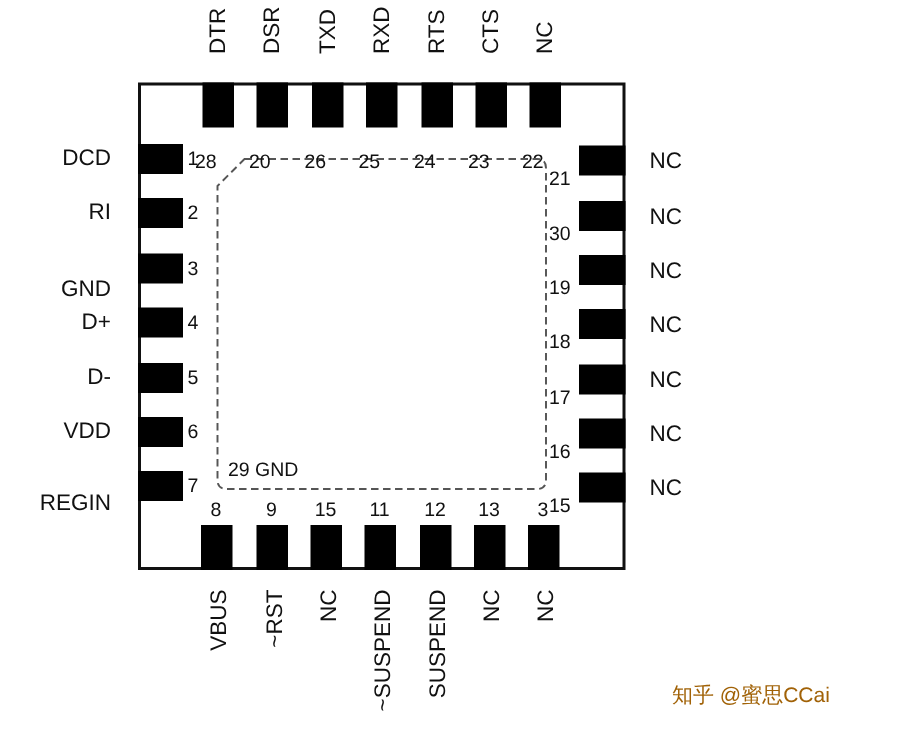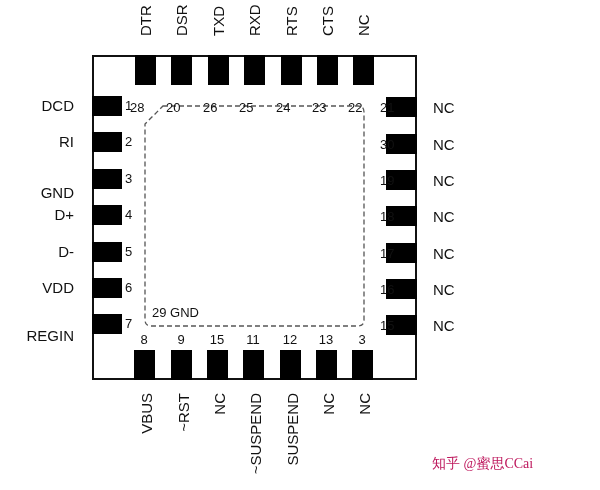--- a/index.html
+++ b/index.html
@@ -9,31 +9,31 @@
            border:2px solid #111; box-sizing:border-box; }
     .pin { position:absolute; background:#000; }
     .pin.top { width:21px; height:30px; top:55px; }
     .pin.bottom { width:21px; height:30px; top:350px; }
     .pin.left { width:30px; height:20px; left:92px; }
     .pin.right { width:31px; height:20px; left:386px; }
     .num { position:absolute; font-size:13px; line-height:13px; color:#111; }
     .num.top { top:101px; width:30px; text-align:left; }
     .num.bottom { top:333px; width:30px; text-align:center; }
     .num.left { left:125px; }
-    .num.right { left:380px; }
+    .num.right { left:366px;margin-top:11px; }
     .lbl { position:absolute; font-size:15px; line-height:15px; color:#111; }
     .lbl.left { right:526px; text-align:right; }
     .lbl.right { left:433px; }
     .vtext-top { position:absolute; font-size:15px; white-space:nowrap;
                  transform:rotate(-90deg); transform-origin:0 0; }
     .vtext-bot { position:absolute; font-size:15px; white-space:nowrap;
                  transform:rotate(-90deg); transform-origin:100% 0; text-align:right; }
     .pad-outline { position:absolute; left:0; top:0; }
     .gnd-lbl { position:absolute; left:152px; top:305px; font-size:13px; }
-    .watermark { position:absolute; left:432px; top:455px; font-size:14px; color:#be185d;font-family:Liberation Serif, serif; }
+    .watermark { position:absolute; left:448px; top:455px; font-size:14px; color:#a16207; }
   </style>
 </head>
 <body>
 
 <div>
   <div class="pkg"></div>
 
   <svg class="pad-outline" width="600" height="490">
     <path d="M163 106 L358 106 Q364 106 364 112 L364 320 Q364 326 358 326 L151 326 Q145 326 145 320 L145 124 Z" fill="none" stroke="#555" stroke-width="1.3" stroke-dasharray="5,3"></path>
   </svg>

